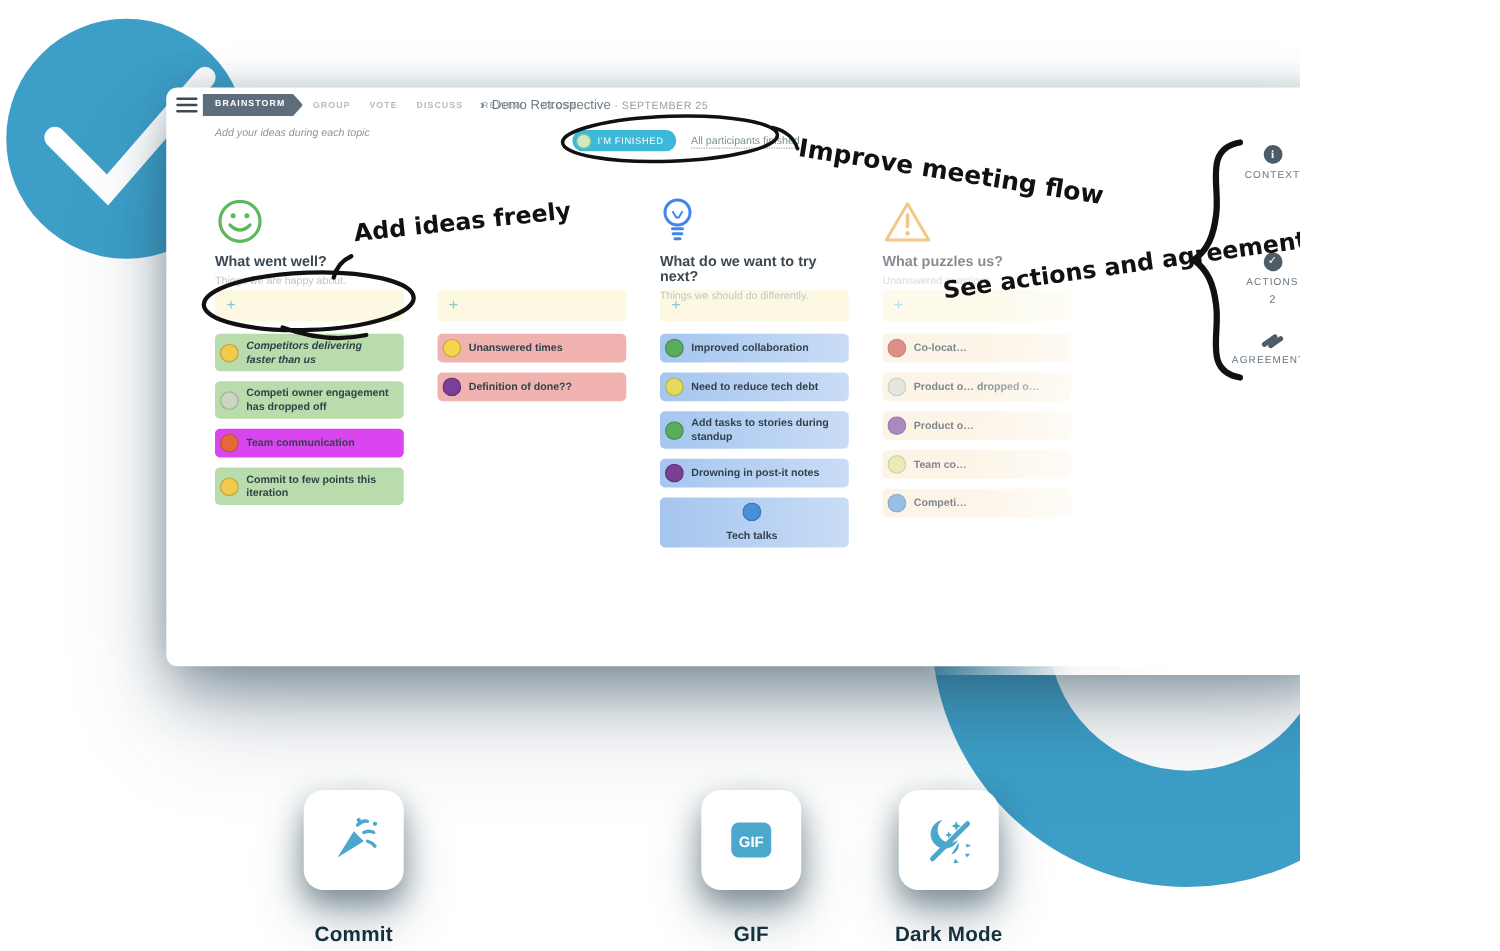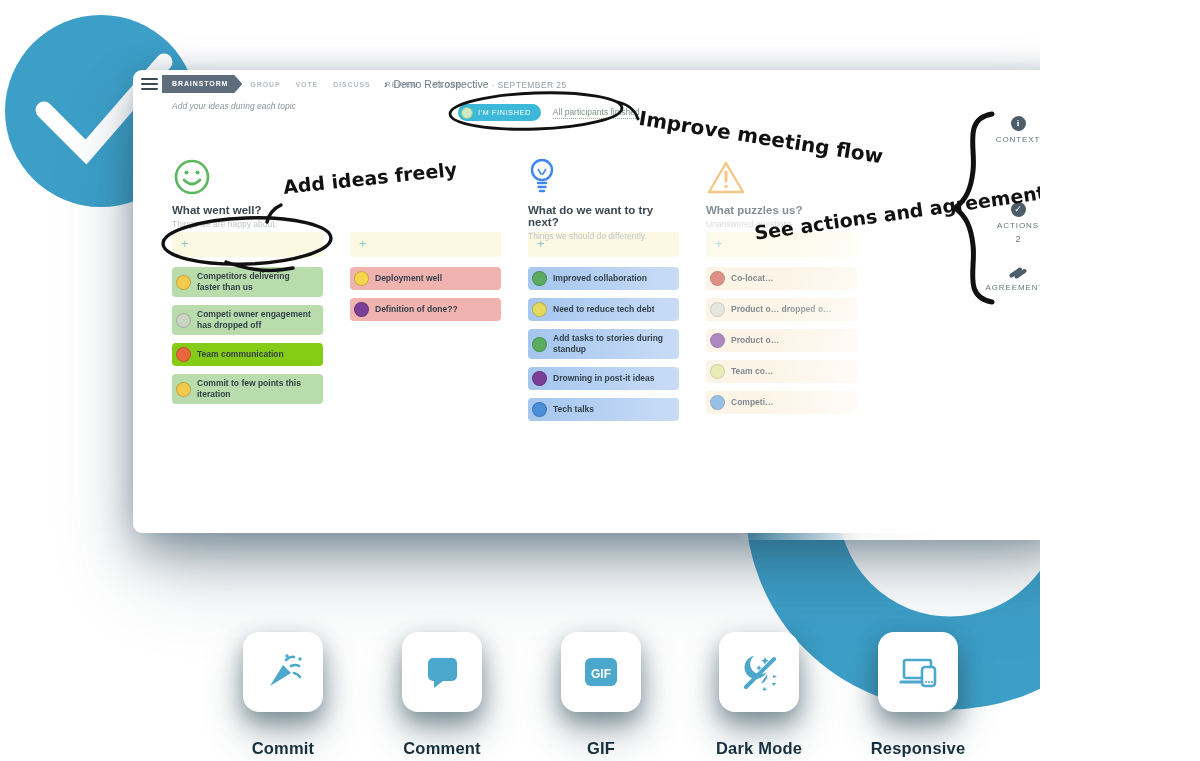--- a/index.html
+++ b/index.html
@@ -148,46 +148,46 @@
               <circle cx="14.5" cy="15.5" r="2" fill="#5cb85c"></circle>
                 <circle cx="25.5" cy="15.5" r="2" fill="#5cb85c"></circle>
               <path d="M12 23 Q20 31 28 23" fill="none" stroke="#5cb85c" stroke-width="2.6" stroke-linecap="round"></path>
             </svg>
           </div>
           <div class="col-title">What went well?</div>
           <div class="col-sub">Things we are happy about.</div>
         </div>
         <div class="idea-input">+</div>
         <div class="cards">
-          <div class="card" style="background: rgb(184, 220, 171);">
+          <div class="card" style="background: rgb(184, 220, 171); font-style: italic;">
             <span class="avatar" style="background-color: rgb(242, 203, 78);"></span>
             <span class="txt">Competitors delivering faster than us</span>
             </div>
           <div class="card" style="background: rgb(184, 220, 171);">
             <span class="avatar" style="background-color: rgb(204, 212, 194);"></span>
             <span class="txt">Competi owner engagement has dropped off</span>
             </div>
-          <div class="card" style="background: #84cc16;">
+          <div class="card" style="background: #d946ef;">
             <span class="avatar" style="background-color: rgb(232, 104, 62);"></span>
             <span class="txt">Team communication</span>
             </div>
           <div class="card" style="background: rgb(184, 220, 171);">
             <span class="avatar" style="background-color: rgb(242, 203, 78);"></span>
             <span class="txt">Commit to few points this iteration</span>
             </div>
         </div>
       </div>
 
       <div class="col">
         <div class="col-header"></div>
         <div class="idea-input">+</div>
         <div class="cards">
           <div class="card" style="background: rgb(241, 179, 176);">
             <span class="avatar" style="background-color: rgb(245, 212, 78);"></span>
-            <span class="txt">Deployment well</span>
+            <span class="txt">Unanswered times</span>
             </div>
           <div class="card" style="background: rgb(241, 179, 176);">
             <span class="avatar" style="background-color: rgb(123, 63, 152);"></span>
             <span class="txt">Definition of done??</span>
             </div>
         </div>
       </div>
 
       <div class="col">
         <div class="col-header">
@@ -210,23 +210,23 @@
           <div class="card" style="background: linear-gradient(90deg, rgb(165, 198, 239), rgb(201, 220, 246));">
             <span class="avatar" style="background-color: rgb(228, 217, 95);"></span>
             <span class="txt">Need to reduce tech debt</span>
             </div>
           <div class="card" style="background: linear-gradient(90deg, rgb(165, 198, 239), rgb(201, 220, 246));">
             <span class="avatar" style="background-color: rgb(90, 173, 94);"></span>
             <span class="txt">Add tasks to stories during standup</span>
             </div>
           <div class="card" style="background: linear-gradient(90deg, rgb(165, 198, 239), rgb(201, 220, 246));">
             <span class="avatar" style="background-color: rgb(123, 63, 152);"></span>
-            <span class="txt">Drowning in post-it ideas</span>
-            </div>
-          <div class="card" style="background: linear-gradient(90deg, rgb(165, 198, 239), rgb(201, 220, 246));">
+            <span class="txt">Drowning in post-it notes</span>
+            </div>
+          <div class="card" style="background: linear-gradient(90deg, rgb(165, 198, 239), rgb(201, 220, 246)); flex-direction: column;">
             <span class="avatar" style="background-color: rgb(74, 144, 217);"></span>
             <span class="txt">Tech talks</span>
             </div>
         </div>
       </div>
 
       <div class="col faded">
         <div class="col-header">
           <div class="col-icon">
             <svg width="40" height="38" viewBox="0 0 40 38">
@@ -293,29 +293,20 @@
           <path d="M10 37 L23 16 L31 24 Z" fill="#4ba7cb"></path>
           <path d="M26 11 q4 -4 8 -3" fill="none" stroke="#4ba7cb" stroke-width="2.6" stroke-linecap="round"></path>
           <path d="M31 17 q5 -2 8 0" fill="none" stroke="#4ba7cb" stroke-width="2.6" stroke-linecap="round"></path>
           <path d="M34 24 q4 1 6 4" fill="none" stroke="#4ba7cb" stroke-width="2.6" stroke-linecap="round"></path>
           <circle cx="27" cy="7" r="1.7" fill="#4ba7cb"></circle>
             <circle cx="40" cy="10" r="1.7" fill="#4ba7cb"></circle>
         </svg>
       </div>
       <div class="feature-label">Commit</div>
     </div>
-    <div class="feature" style="left:377px;">
-      <div class="feature-card">
-        <svg width="46" height="46" viewBox="0 0 46 46">
-          <rect x="9" y="9" width="29" height="23" rx="5" fill="#4ba7cb"></rect>
-          <path d="M15 31 v8 l9 -7 z" fill="#4ba7cb"></path>
-        </svg>
-      </div>
-      <div class="feature-label">Comment</div>
-    </div>
     <div class="feature" style="left:536px;">
       <div class="feature-card">
         <svg width="46" height="46" viewBox="0 0 46 46">
           <rect x="7" y="9" width="32" height="28" rx="6" fill="#4ba7cb"></rect>
           <text x="23" y="28.5" text-anchor="middle" font-family="Liberation Sans, sans-serif" font-size="12" font-weight="bold" fill="#ffffff">GIF</text>
         </svg>
       </div>
       <div class="feature-label">GIF</div>
     </div>
     <div class="feature" style="left:694px;">
@@ -323,33 +314,20 @@
         <svg width="46" height="46" viewBox="0 0 46 46">
           <path d="M18 7 a11.5 11.5 0 1 0 12.5 16 a10 10 0 1 1 -12.5 -16 z" fill="#4ba7cb"></path>
           <path d="M29 8 l1.2 2.6 2.6 1.2 -2.6 1.2 -1.2 2.6 -1.2 -2.6 -2.6 -1.2 2.6 -1.2 z" fill="#4ba7cb"></path>
           <path d="M23 16 l.9 2 2 .9 -2 .9 -.9 2 -.9 -2 -2 -.9 2 -.9 z" fill="#4ba7cb"></path>
           <path d="M10 38 L38 10" stroke="#4ba7cb" stroke-width="4" stroke-linecap="round"></path>
           <path d="M31 25 a8 8 0 0 1 -6 9.5 z" fill="#4ba7cb"></path>
           <path d="M37 26 l4 1.5 -4 1.5 z M36 34 l4.2 0 -2.8 3 z M28 38 l3 3 -4.2 .8 z" fill="#4ba7cb"></path>
         </svg>
       </div>
       <div class="feature-label">Dark Mode</div>
-    </div>
-    <div class="feature" style="left:853px;">
-      <div class="feature-card">
-        <svg width="46" height="46" viewBox="0 0 46 46">
-          <rect x="9" y="11" width="27" height="18" rx="2" fill="none" stroke="#4ba7cb" stroke-width="2.6"></rect>
-          <path d="M6 33 h25" stroke="#4ba7cb" stroke-width="3.2" stroke-linecap="round"></path>
-          <rect x="27" y="18" width="13" height="19" rx="3" fill="#ffffff" stroke="#4ba7cb" stroke-width="2.6"></rect>
-          <circle cx="31" cy="33" r="1" fill="#4ba7cb"></circle>
-            <circle cx="34" cy="33" r="1" fill="#4ba7cb"></circle>
-            <circle cx="37" cy="33" r="1" fill="#4ba7cb"></circle>
-        </svg>
-      </div>
-      <div class="feature-label">Responsive</div>
     </div>
   </div>
 
   <div class="annotation-layer">
     <svg width="1200" height="761" viewBox="0 0 1200 761" style="position:absolute;left:0;top:0;">
       <ellipse cx="536" cy="111" rx="86" ry="18" transform="rotate(-2 536 111)" fill="none" stroke="#111" stroke-width="2.8" stroke-linecap="round"></ellipse>
       <path d="M618 102 q16 4 20 17" fill="none" stroke="#111" stroke-width="2.8" stroke-linecap="round"></path>
       <ellipse cx="247" cy="241" rx="84" ry="23" transform="rotate(-2 247 241)" fill="none" stroke="#111" stroke-width="3.4" stroke-linecap="round"></ellipse>
       <path d="M267 222 q3 -12 14 -17" fill="none" stroke="#111" stroke-width="3.4" stroke-linecap="round"></path>
       <path d="M226 262 q36 13 67 6" fill="none" stroke="#111" stroke-width="3.4" stroke-linecap="round"></path>

